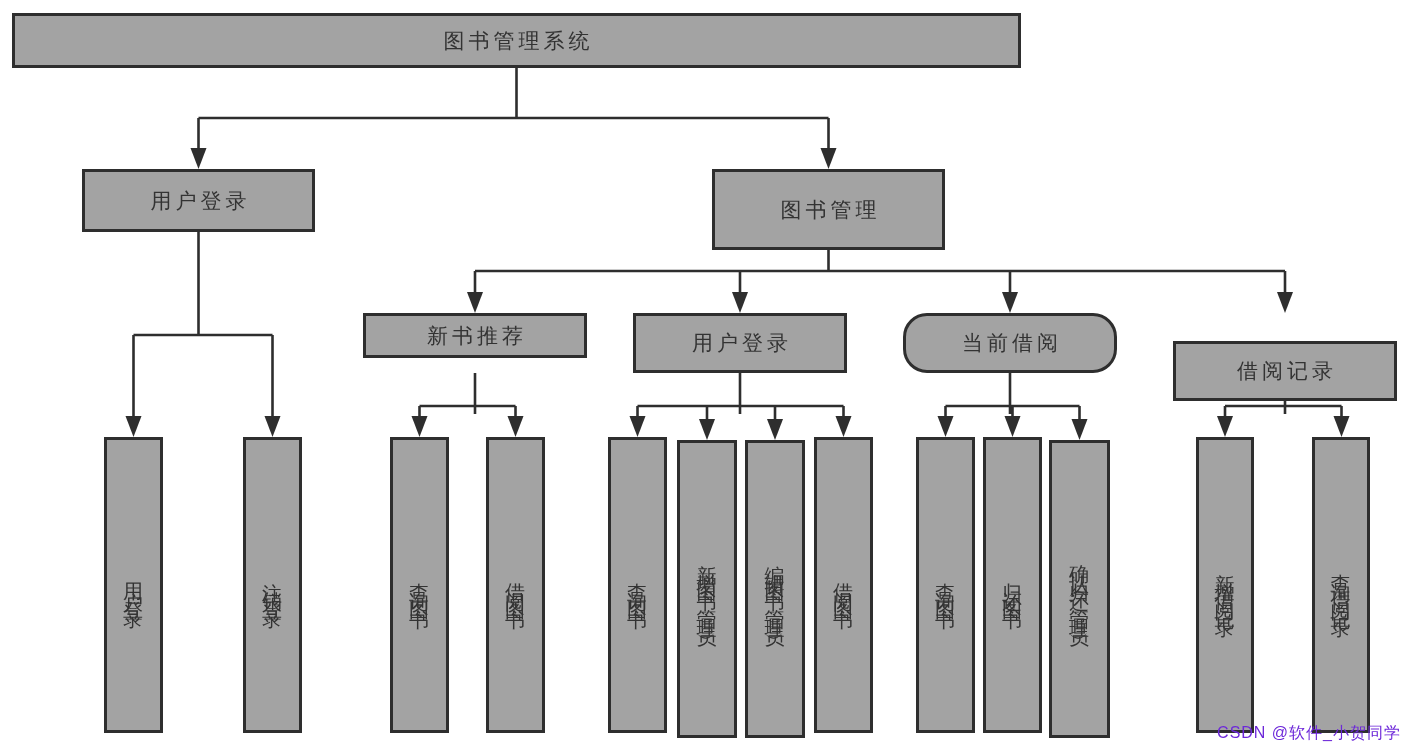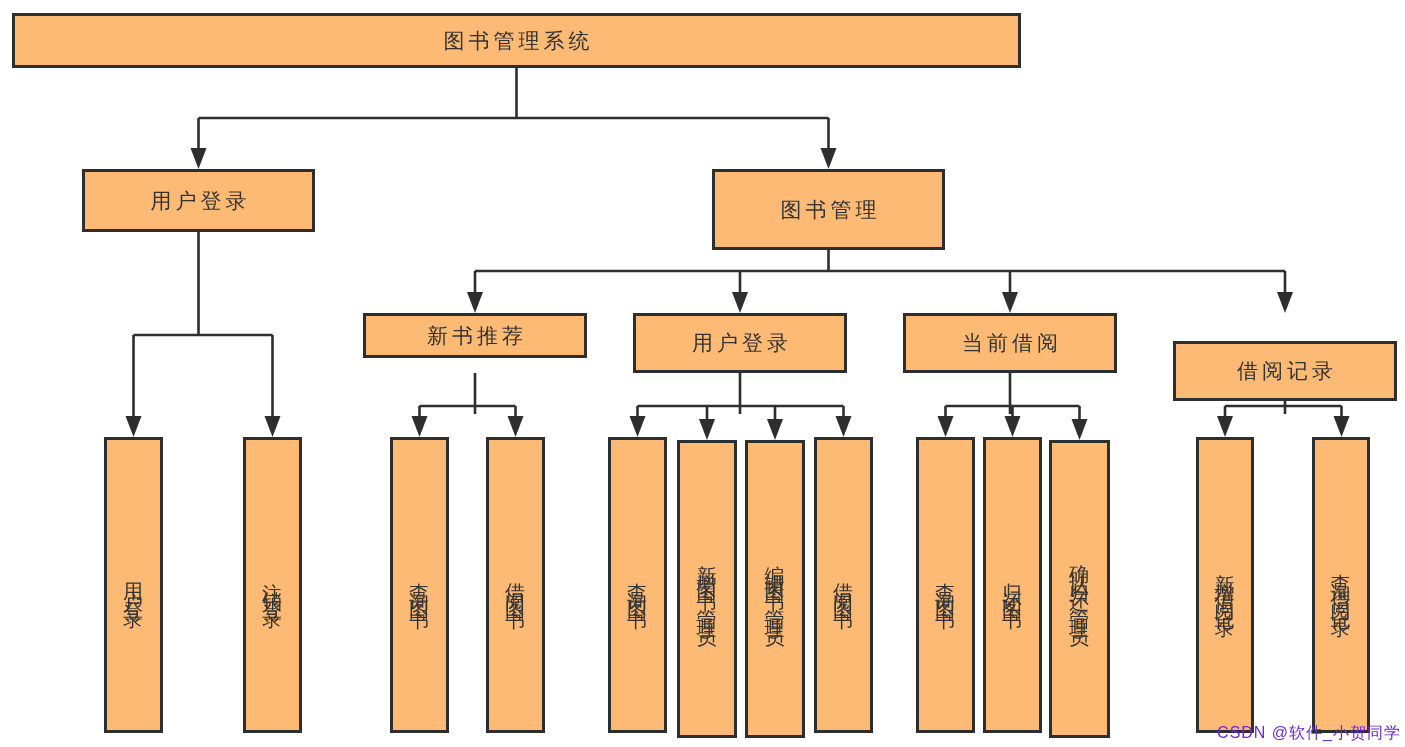--- a/index.html
+++ b/index.html
@@ -2,21 +2,21 @@
 <html><head>
 <meta charset="utf-8">
 <style>
   html,body{margin:0;padding:0;background:#ffffff;}
   .stage{
     position:relative;width:1405px;height:747px;background:#ffffff;overflow:hidden;
     font-family:"Liberation Sans",sans-serif;color:#323232;
   }
   .stage svg{position:absolute;left:0;top:0;}
   .node{
-    position:absolute;box-sizing:border-box;background:#fdba74;
+    position:absolute;box-sizing:border-box;background:#a3a3a3;
     border:3px solid #2e2e2e;display:flex;align-items:center;justify-content:center;
   }
   .hlabel{
     font-size:21px;letter-spacing:4px;color:#333333;white-space:nowrap;
     transform:translateX(2px); 
   }
   .vlabel{
     writing-mode:vertical-rl;text-orientation:mixed;
     font-size:20px;line-height:1.1;letter-spacing:9px;color:#333333;
   }
@@ -80,21 +80,21 @@
   <div class="node" style="left:712px;top:169px;width:233px;height:81px;">
     <span class="hlabel">图书管理</span>
   </div>
 
   <div class="node" style="left:363px;top:313px;width:224px;height:45px;">
     <span class="hlabel">新书推荐</span>
   </div>
   <div class="node" style="left:633px;top:313px;width:214px;height:60px;">
     <span class="hlabel">用户登录</span>
   </div>
-  <div class="node" style="left:903px;top:313px;width:214px;height:60px;">
+  <div class="node" style="left:903px;top:313px;width:214px;height:60px;border-radius:24px;">
     <span class="hlabel">当前借阅</span>
   </div>
   <div class="node" style="left:1173px;top:313px;width:224px;height:60px;margin-top:28px;">
     <span class="hlabel">借阅记录</span>
   </div>
 
   <div class="node" style="left:104px;top:437px;width:59px;height:296px;">
     <span class="vlabel">用户登录</span>
   </div>
   <div class="node" style="left:243px;top:437px;width:59px;height:296px;">

